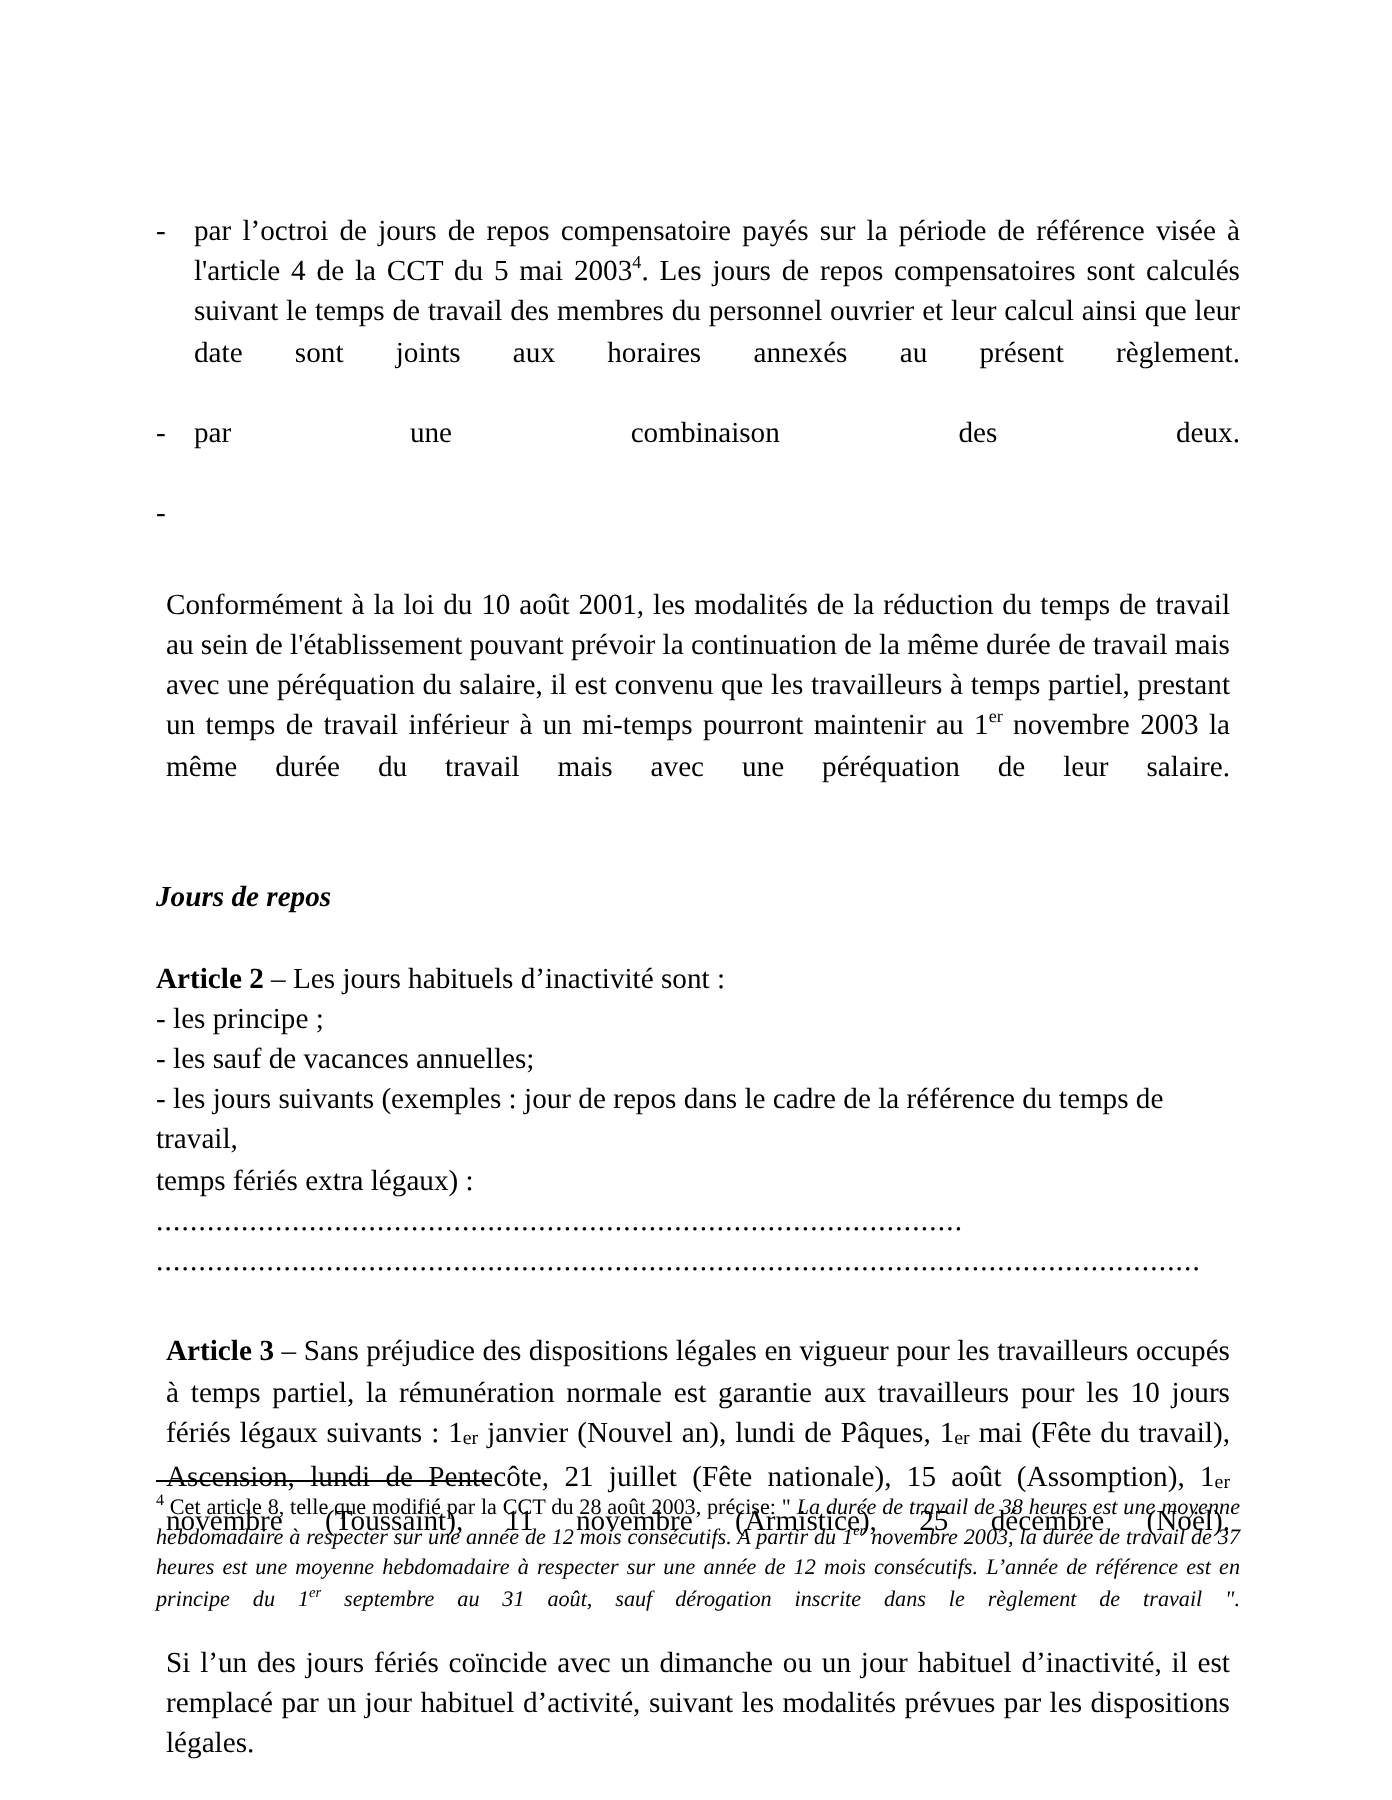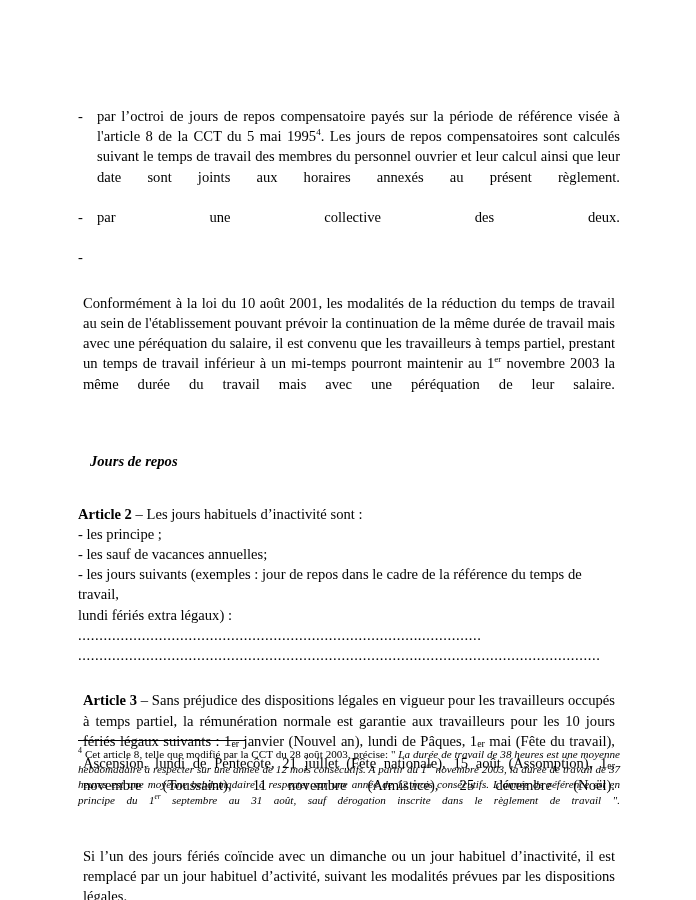--- a/index.html
+++ b/index.html
@@ -59,21 +59,21 @@
     width: 100%;
   }
 
   .spacer-para { height: 20.2px; }
 
   .heading-italic {
     font-size: 14.6px;
     line-height: 20.2px;
     font-style: italic;
     font-weight: bold;
-    margin: 12px;
+    margin: 0;
     text-align: left;
   }
   .art-label {
     font-weight: bold;
   }
   .plain-line {
     font-size: 14.6px;
     line-height: 20.2px;
     margin: 0;
     text-align: left;
@@ -138,25 +138,25 @@
 </head>
 <body>
 
 <div class="page">
 
   <div class="content">
 
     <div class="bullet-list">
 
       <div class="bullet-row">
-        <span class="dash">-</span><span>par l’octroi de jours de repos compensatoire payés sur la période de référence visée à l'article 8 de la CCT du 5 mai 1995</span><sup>4</sup><span>. Les jours de repos compensatoires sont calculés suivant le temps de travail des membres du personnel ouvrier et leur calcul ainsi que leur date sont joints aux horaires annexés au présent règlement.</span>
+        <span class="dash">-</span><span>par l’octroi de jours de repos compensatoire payés sur la période de référence visée à l'article 4 de la CCT du 5 mai 2003</span><sup>4</sup><span>. Les jours de repos compensatoires sont calculés suivant le temps de travail des membres du personnel ouvrier et leur calcul ainsi que leur date sont joints aux horaires annexés au présent règlement.</span>
       </div>
 
       <div class="bullet-row">
-        <span class="dash">-</span><span>par une collective des deux.</span>
+        <span class="dash">-</span><span>par une combinaison des deux.</span>
       </div>
 
       <div class="bullet-row">
         <span class="dash">-</span>
       </div>
 
     </div>
 
     <div class="spacer-para"></div>
 
@@ -165,21 +165,21 @@
     <div class="spacer-para"></div>
 
     <p class="heading-italic">Jours de repos</p>
 
     <div class="spacer-para"></div>
 
     <p class="plain-line"><span class="art-label">Article 2</span><span> – Les jours habituels d’inactivité sont :</span></p>
     <p class="plain-line">- les principe ;</p>
     <p class="plain-line">- les sauf de vacances annuelles;</p>
     <p class="plain-line">- les jours suivants (exemples : jour de repos dans le cadre de la référence du temps de travail,</p>
-    <p class="plain-line"><span>lundi fériés extra légaux) : </span><span class="dotted-tail">...............................................................................................</span></p>
+    <p class="plain-line"><span>temps fériés extra légaux) : </span><span class="dotted-tail">...............................................................................................</span></p>
     <p class="plain-line"><span class="dotted-tail">...........................................................................................................................</span></p>
 
     <div class="spacer-para"></div>
 
     <p class="body-text"><span class="art-label">Article 3</span><span> – Sans préjudice des dispositions légales en vigueur pour les travailleurs occupés à temps partiel, la rémunération normale est garantie aux travailleurs pour les 10 jours fériés légaux suivants : 1</span><span class="smallcap-er">er</span><span> janvier (Nouvel an), lundi de Pâques, 1</span><span class="smallcap-er">er</span><span> mai (Fête du travail), Ascension, lundi de Pentecôte, 21 juillet (Fête nationale), 15 août (Assomption), 1</span><span class="smallcap-er">er</span><span> novembre (Toussaint), 11 novembre (Armistice), 25 décembre (Noël).</span></p>
 
     <div class="spacer-para"></div>
 
     <p class="body-text">Si l’un des jours fériés coïncide avec un dimanche ou un jour habituel d’inactivité, il est remplacé par un jour habituel d’activité, suivant les modalités prévues par les dispositions légales.</p>
 

